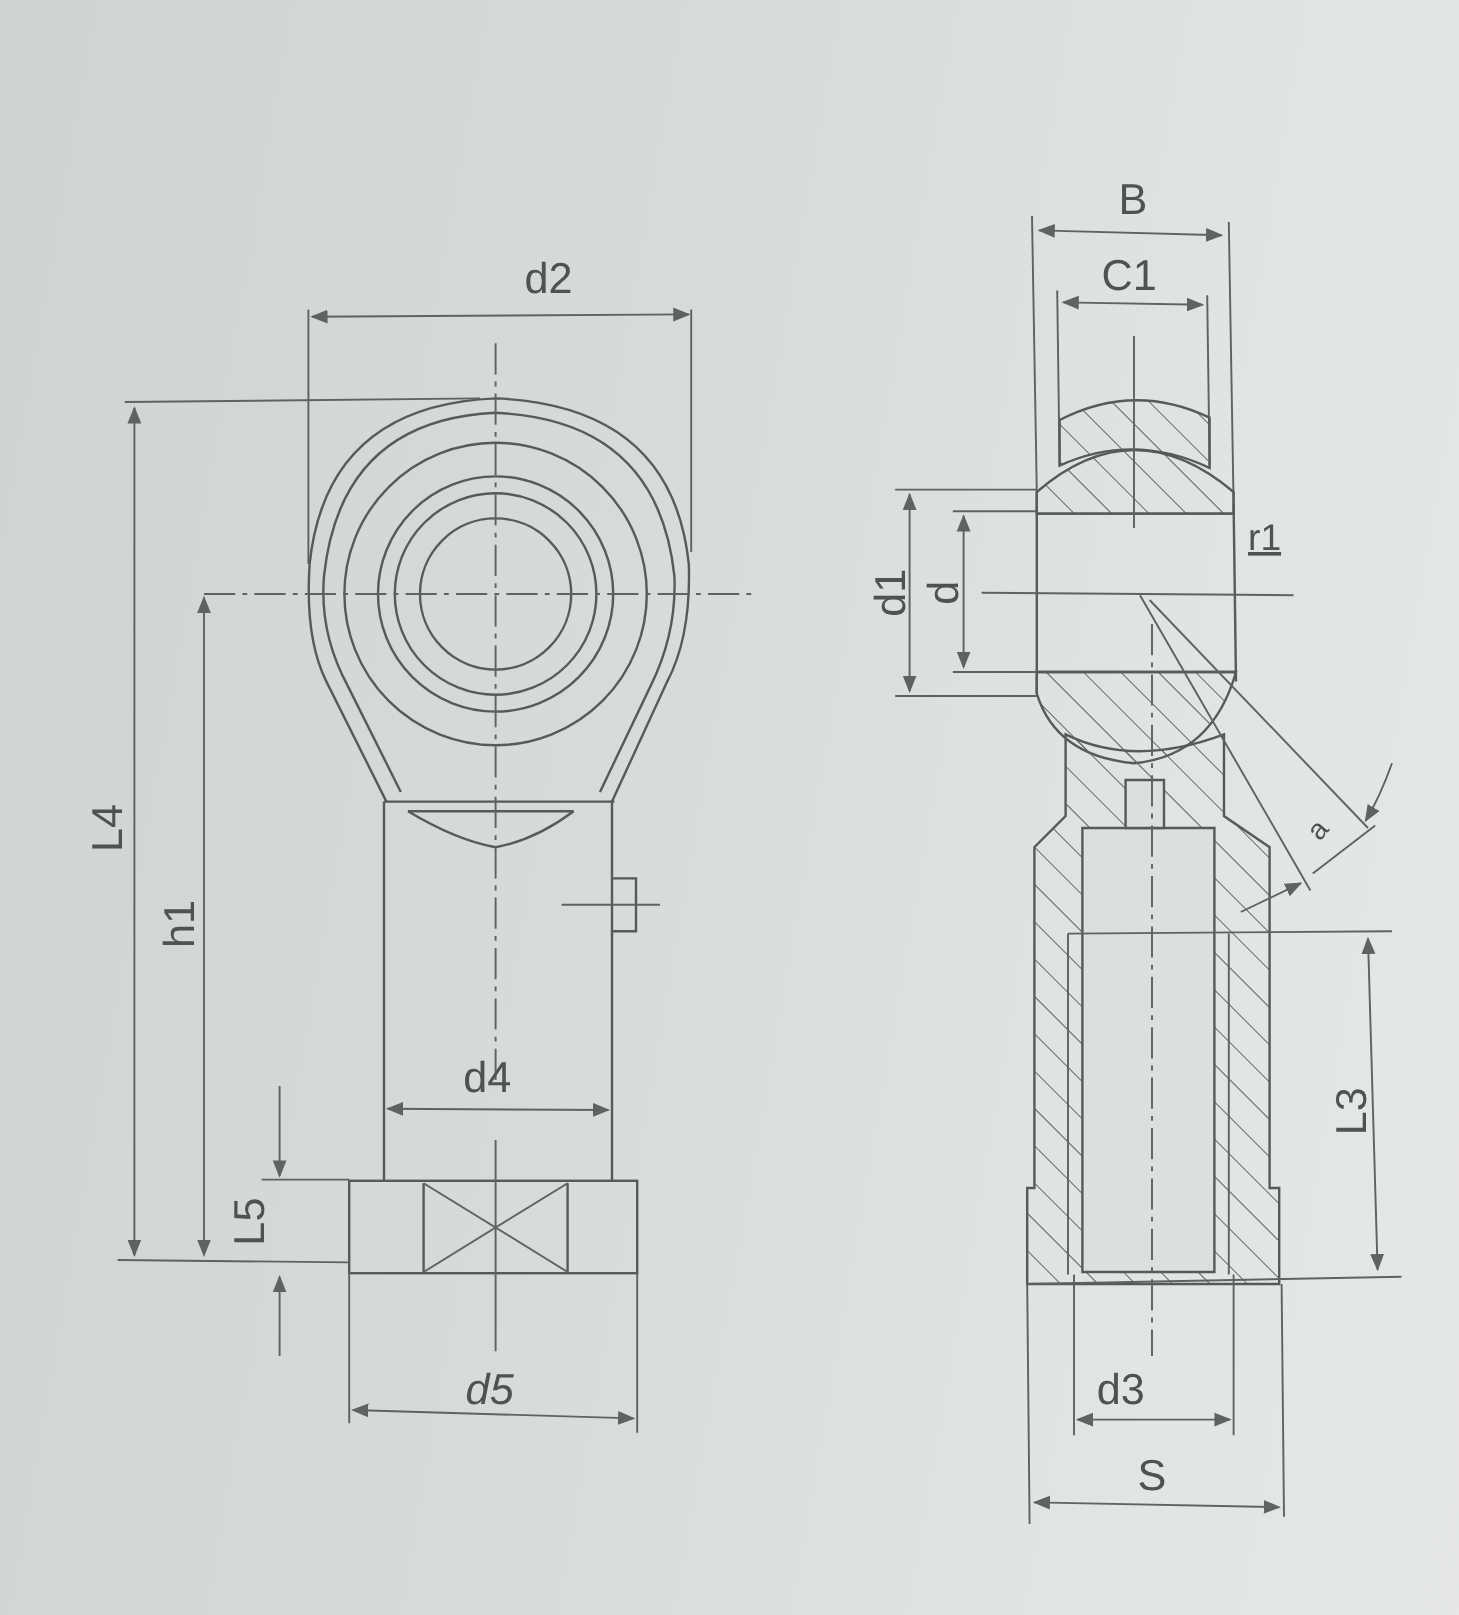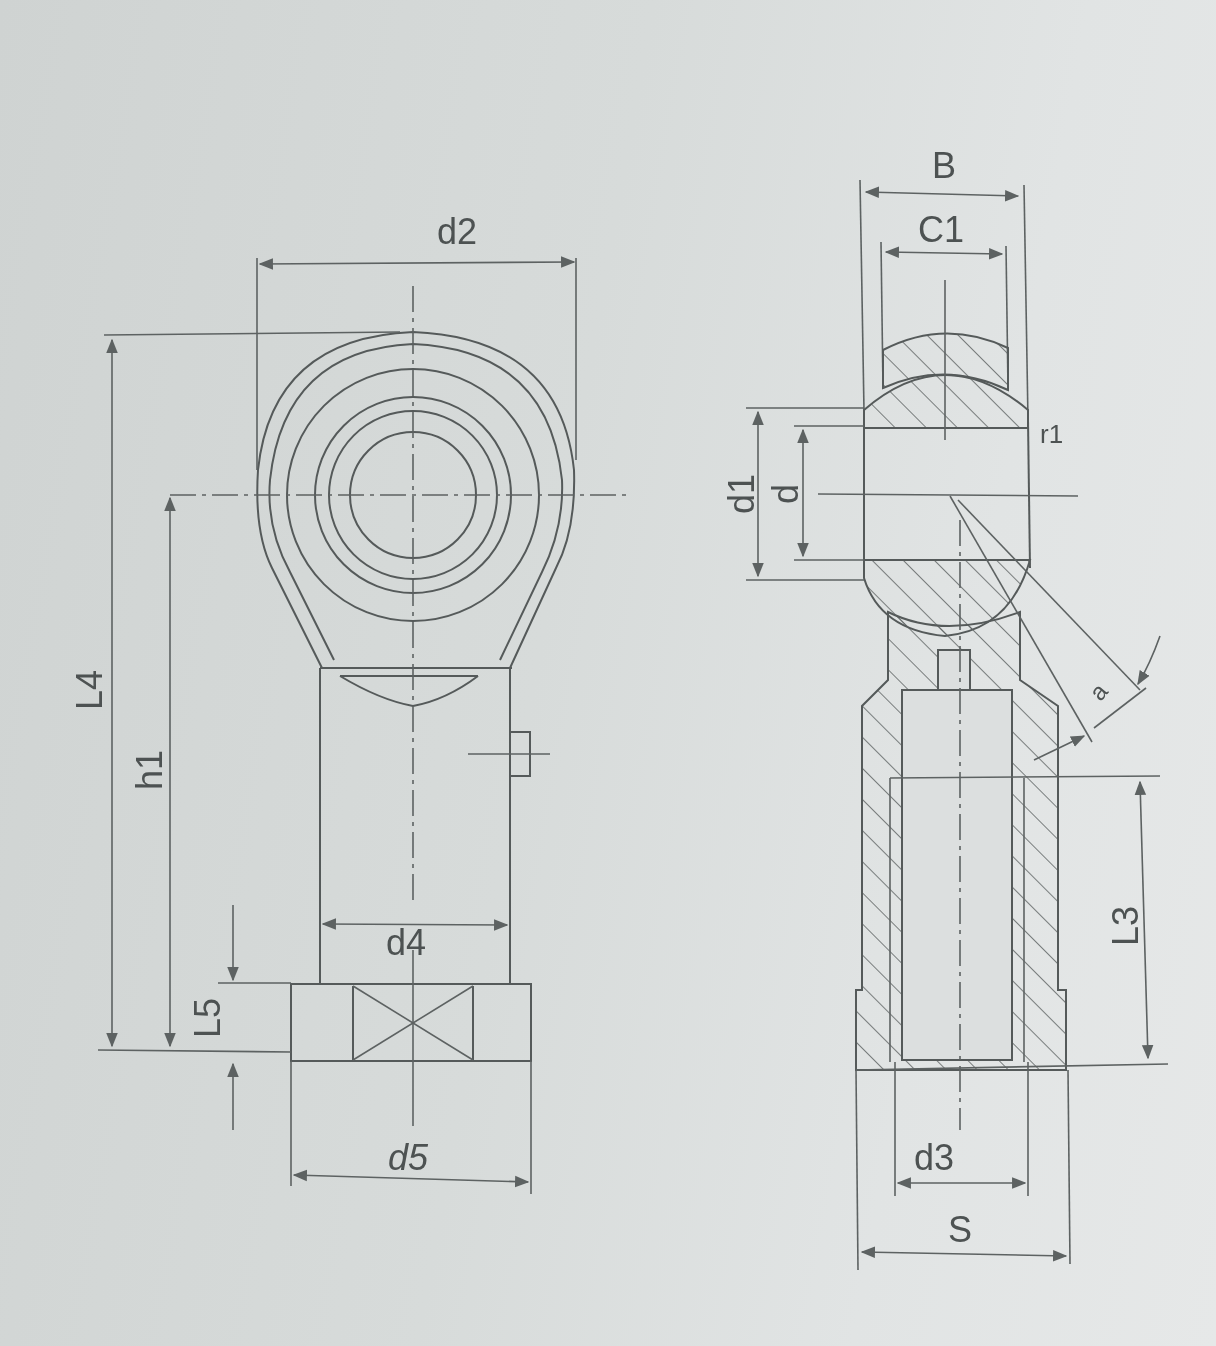--- a/index.html
+++ b/index.html
@@ -133,27 +133,27 @@
     <line class="thin" x1="898" y1="1183" x2="1025" y2="1183" marker-start="url(#arr)" marker-end="url(#arr)"></line>
     <line class="thin" x1="856" y1="1070" x2="858" y2="1270"></line>
     <line class="thin" x1="1068" y1="1070" x2="1070" y2="1264"></line>
     <line class="thin" x1="862" y1="1252" x2="1066" y2="1256" marker-start="url(#arr)" marker-end="url(#arr)"></line>
   </g>
 </svg>
 
 <span class="lbl" style="left:389px;top:214px;margin-left:48px;">d2</span>
 <span class="lbl rot" style="left:70px;top:672px;">L4</span>
 <span class="lbl rot" style="left:130px;top:752px;">h1</span>
-<span class="lbl" style="left:386px;top:880px;margin-top:45px;">d4</span>
+<span class="lbl" style="left:386px;top:880px;">d4</span>
 <span class="lbl rot" style="left:188px;top:1000px;">L5</span>
 <span class="lbl" style="left:388px;top:1140px;font-style:italic;">d5</span>
 
 <span class="lbl" style="left:932px;top:148px;">B</span>
 <span class="lbl" style="left:918px;top:212px;">C1</span>
-<span class="lbl" style="left:1040px;top:421px;font-size:26px;">r1</span>
+<span class="lbl" style="left:1040px;top:432px;font-size:31px;text-decoration:underline;">r1</span>
 <span class="lbl rot" style="left:722px;top:476px;">d1</span>
 <span class="lbl rot" style="left:776px;top:476px;">d</span>
 <span class="lbl" style="left:1092px;top:680px;font-size:24px;transform:rotate(-50deg);">a</span>
 <span class="lbl rot" style="left:1106px;top:908px;">L3</span>
 <span class="lbl" style="left:914px;top:1140px;">d3</span>
 <span class="lbl" style="left:948px;top:1212px;">S</span>
 
 </div>
 
 </body></html>

